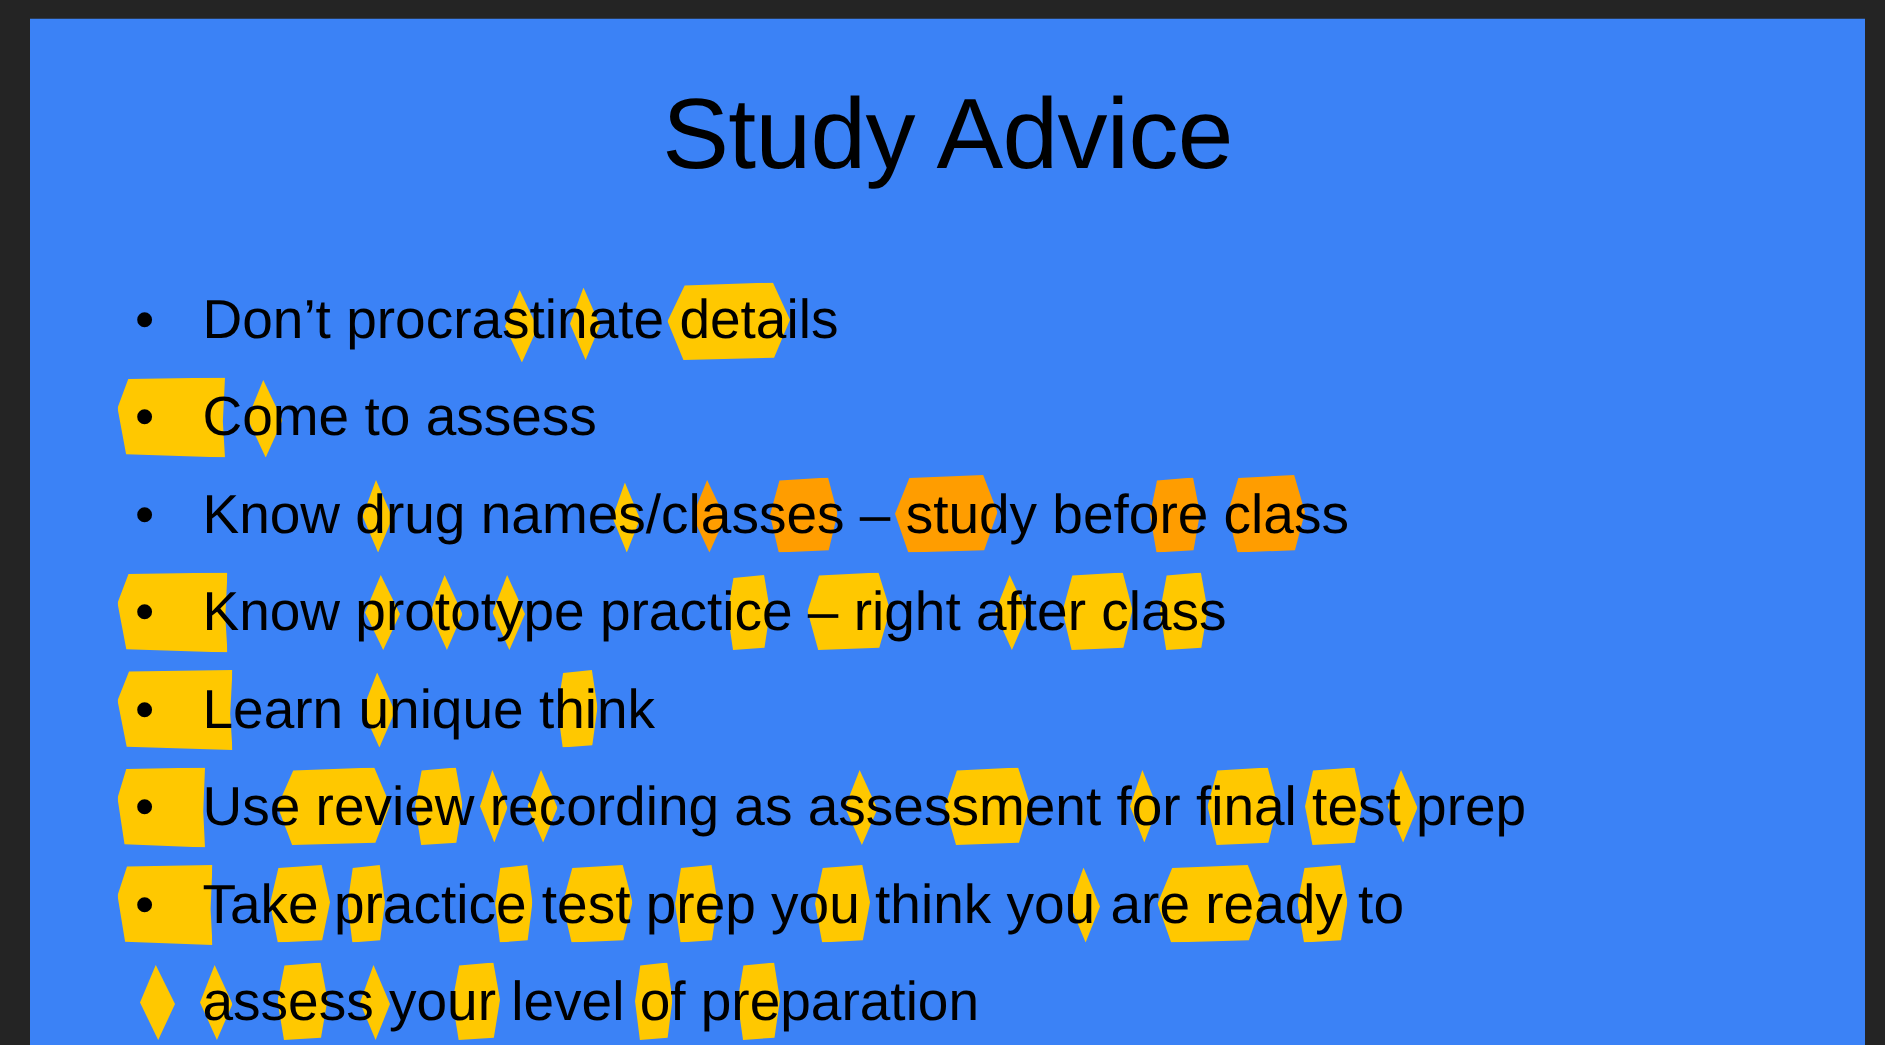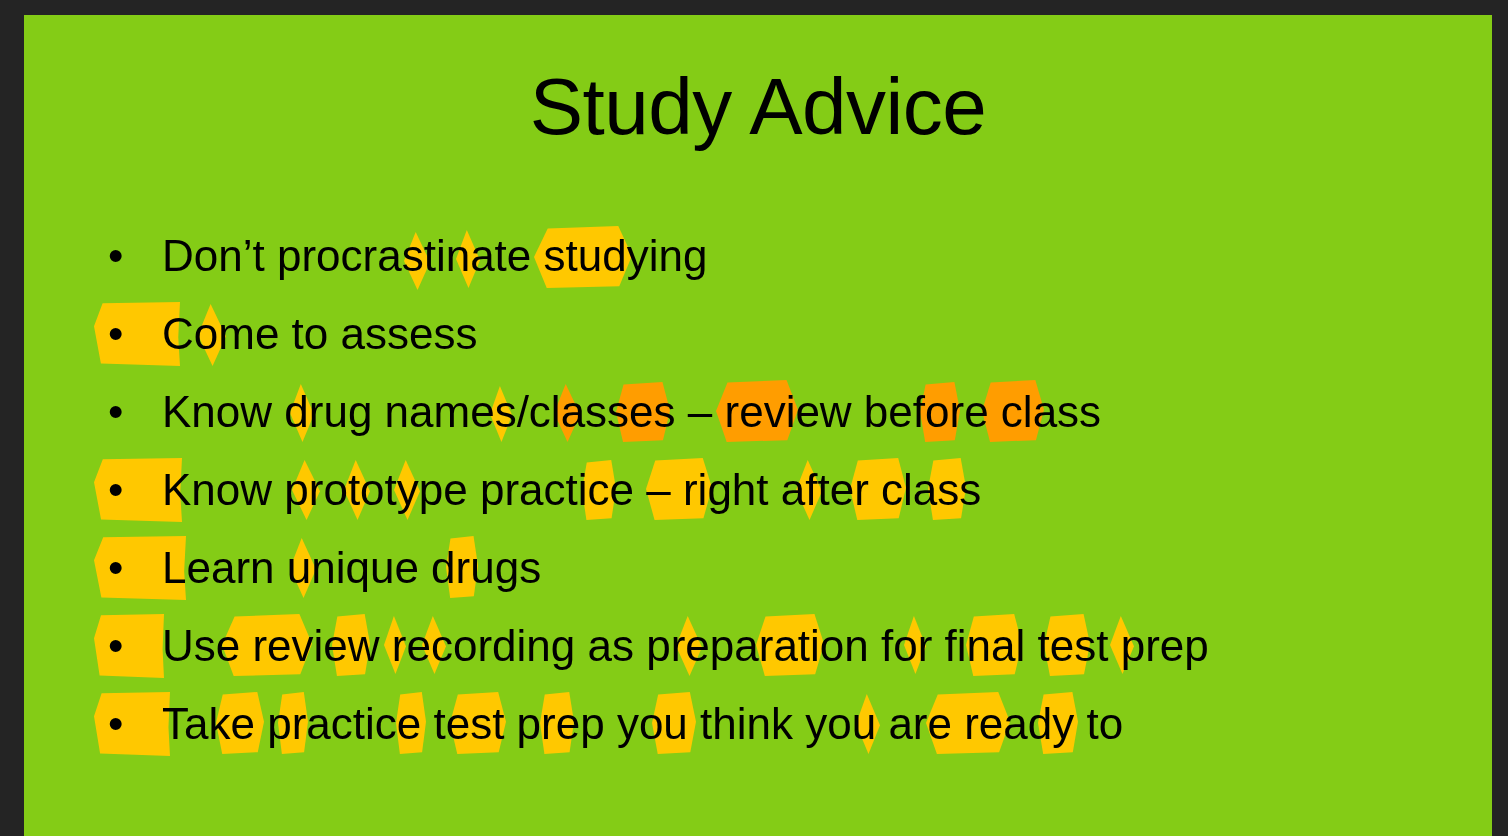--- a/index.html
+++ b/index.html
@@ -24,21 +24,21 @@
     background: #242424;
   }
 
   
   #slide {
     position: absolute;
     left: 24px;
     top: 15px;
     width: 1468px;
     height: 821px;
-    background: #84cc16;
+    background: #3b82f6;
     overflow: hidden;
   }
 
   #slide-title {
     position: absolute;
     left: 0;
     top: 52px;
     width: 1468px;
     text-align: center;
     font-size: 80px;
@@ -119,42 +119,42 @@
     <div id="slide-title">Study Advice</div>
 
     <div id="bullet-list">
         <div class="bullet-row">
           <div class="hl-layer">
             <div class="hl thin" style="left: 310px; top: 12px; width: 26px; height: 58px; background: rgb(255, 200, 0);"></div>
             <div class="hl thin" style="left: 362px; top: 10px; width: 24px; height: 58px; background: rgb(255, 200, 0);"></div>
             <div class="hl blob" style="left: 440px; top: 6px; width: 98px; height: 62px; background: rgb(255, 200, 0);"></div>
           </div>
           <div class="bullet-marker">•</div>
-          <div class="bullet-text">Don’t procrastinate studying</div>
+          <div class="bullet-text">Don’t procrastinate details</div>
         </div>
         <div class="bullet-row">
           <div class="hl-layer">
             <div class="hl tag" style="left: 0px; top: 4px; width: 86px; height: 64px; background: rgb(255, 200, 0);"></div>
             <div class="hl thin" style="left: 104px; top: 6px; width: 28px; height: 62px; background: rgb(255, 200, 0);"></div>
           </div>
           <div class="bullet-marker">•</div>
           <div class="bullet-text">Come to assess</div>
         </div>
         <div class="bullet-row">
           <div class="hl-layer">
             <div class="hl thin" style="left: 196px; top: 8px; width: 24px; height: 58px; background: rgb(255, 200, 0);"></div>
             <div class="hl thin" style="left: 396px; top: 10px; width: 22px; height: 56px; background: rgb(255, 200, 0);"></div>
             <div class="hl thin" style="left: 460px; top: 8px; width: 26px; height: 58px; background: rgb(255, 157, 0);"></div>
             <div class="hl blob" style="left: 522px; top: 6px; width: 54px; height: 60px; background: rgb(255, 157, 0);"></div>
             <div class="hl blob" style="left: 622px; top: 4px; width: 82px; height: 62px; background: rgb(255, 157, 0);"></div>
             <div class="hl blob" style="left: 826px; top: 6px; width: 40px; height: 60px; background: rgb(255, 157, 0);"></div>
             <div class="hl blob" style="left: 888px; top: 4px; width: 62px; height: 62px; background: rgb(255, 157, 0);"></div>
           </div>
           <div class="bullet-marker">•</div>
-          <div class="bullet-text">Know drug names/classes – review before class</div>
+          <div class="bullet-text">Know drug names/classes – study before class</div>
         </div>
         <div class="bullet-row">
           <div class="hl-layer">
             <div class="hl tag" style="left: 0px; top: 4px; width: 88px; height: 64px; background: rgb(255, 200, 0);"></div>
             <div class="hl thin" style="left: 198px; top: 6px; width: 28px; height: 60px; background: rgb(255, 200, 0);"></div>
             <div class="hl thin" style="left: 250px; top: 6px; width: 26px; height: 60px; background: rgb(255, 200, 0);"></div>
             <div class="hl thin" style="left: 300px; top: 6px; width: 26px; height: 60px; background: rgb(255, 200, 0);"></div>
             <div class="hl blob" style="left: 488px; top: 6px; width: 34px; height: 60px; background: rgb(255, 200, 0);"></div>
             <div class="hl blob" style="left: 552px; top: 4px; width: 66px; height: 62px; background: rgb(255, 200, 0);"></div>
             <div class="hl thin" style="left: 702px; top: 6px; width: 26px; height: 60px; background: rgb(255, 200, 0);"></div>
@@ -164,51 +164,64 @@
           <div class="bullet-marker">•</div>
           <div class="bullet-text">Know prototype practice – right after class</div>
         </div>
         <div class="bullet-row">
           <div class="hl-layer">
             <div class="hl tag" style="left: 0px; top: 4px; width: 92px; height: 64px; background: rgb(255, 200, 0);"></div>
             <div class="hl thin" style="left: 196px; top: 6px; width: 26px; height: 60px; background: rgb(255, 200, 0);"></div>
             <div class="hl blob" style="left: 352px; top: 4px; width: 32px; height: 62px; background: rgb(255, 200, 0);"></div>
           </div>
           <div class="bullet-marker">•</div>
-          <div class="bullet-text">Learn unique drugs</div>
+          <div class="bullet-text">Learn unique think</div>
         </div>
         <div class="bullet-row">
           <div class="hl-layer">
             <div class="hl tag" style="left: 0px; top: 4px; width: 70px; height: 64px; background: rgb(255, 200, 0);"></div>
             <div class="hl blob" style="left: 128px; top: 4px; width: 90px; height: 62px; background: rgb(255, 200, 0);"></div>
             <div class="hl blob" style="left: 238px; top: 4px; width: 38px; height: 62px; background: rgb(255, 200, 0);"></div>
             <div class="hl thin" style="left: 290px; top: 6px; width: 22px; height: 58px; background: rgb(255, 200, 0);"></div>
             <div class="hl thin" style="left: 328px; top: 6px; width: 24px; height: 58px; background: rgb(255, 200, 0);"></div>
             <div class="hl thin" style="left: 582px; top: 6px; width: 26px; height: 60px; background: rgb(255, 200, 0);"></div>
             <div class="hl blob" style="left: 662px; top: 4px; width: 68px; height: 62px; background: rgb(255, 200, 0);"></div>
             <div class="hl thin" style="left: 810px; top: 6px; width: 22px; height: 58px; background: rgb(255, 200, 0);"></div>
             <div class="hl blob" style="left: 872px; top: 4px; width: 56px; height: 62px; background: rgb(255, 200, 0);"></div>
             <div class="hl blob" style="left: 950px; top: 4px; width: 46px; height: 62px; background: rgb(255, 200, 0);"></div>
             <div class="hl thin" style="left: 1016px; top: 6px; width: 24px; height: 58px; background: rgb(255, 200, 0);"></div>
           </div>
           <div class="bullet-marker">•</div>
-          <div class="bullet-text">Use review recording as preparation for final test prep</div>
+          <div class="bullet-text">Use review recording as assessment for final test prep</div>
         </div>
         <div class="bullet-row">
           <div class="hl-layer">
             <div class="hl tag" style="left: 0px; top: 4px; width: 76px; height: 64px; background: rgb(255, 200, 0);"></div>
             <div class="hl blob" style="left: 122px; top: 4px; width: 48px; height: 62px; background: rgb(255, 200, 0);"></div>
             <div class="hl blob" style="left: 184px; top: 4px; width: 30px; height: 62px; background: rgb(255, 200, 0);"></div>
             <div class="hl blob" style="left: 302px; top: 4px; width: 30px; height: 62px; background: rgb(255, 200, 0);"></div>
             <div class="hl blob" style="left: 356px; top: 4px; width: 56px; height: 62px; background: rgb(255, 200, 0);"></div>
             <div class="hl blob" style="left: 446px; top: 4px; width: 34px; height: 62px; background: rgb(255, 200, 0);"></div>
             <div class="hl blob" style="left: 558px; top: 4px; width: 44px; height: 62px; background: rgb(255, 200, 0);"></div>
             <div class="hl thin" style="left: 762px; top: 6px; width: 24px; height: 60px; background: rgb(255, 200, 0);"></div>
             <div class="hl blob" style="left: 832px; top: 4px; width: 84px; height: 62px; background: rgb(255, 200, 0);"></div>
             <div class="hl blob" style="left: 944px; top: 4px; width: 40px; height: 62px; background: rgb(255, 200, 0);"></div>
           </div>
           <div class="bullet-marker">•</div>
           <div class="bullet-text">Take practice test prep you think you are ready to</div>
         </div>
+        <div class="bullet-row">
+          <div class="hl-layer">
+            <div class="hl thin" style="left: 18px; top: 6px; width: 28px; height: 60px; background: rgb(255, 200, 0);"></div>
+            <div class="hl thin" style="left: 66px; top: 6px; width: 26px; height: 60px; background: rgb(255, 200, 0);"></div>
+            <div class="hl blob" style="left: 128px; top: 4px; width: 40px; height: 62px; background: rgb(255, 200, 0);"></div>
+            <div class="hl thin" style="left: 194px; top: 6px; width: 24px; height: 60px; background: rgb(255, 200, 0);"></div>
+            <div class="hl blob" style="left: 268px; top: 4px; width: 38px; height: 62px; background: rgb(255, 200, 0);"></div>
+            <div class="hl blob" style="left: 414px; top: 4px; width: 30px; height: 62px; background: rgb(255, 200, 0);"></div>
+            <div class="hl blob" style="left: 496px; top: 4px; width: 34px; height: 62px; background: rgb(255, 200, 0);"></div>
+          </div>
+          <div class="bullet-marker"></div>
+          <div class="bullet-text">assess your level of preparation</div>
+        </div>
       </div>
 
   </div>
 </div>
 
 </body></html>

